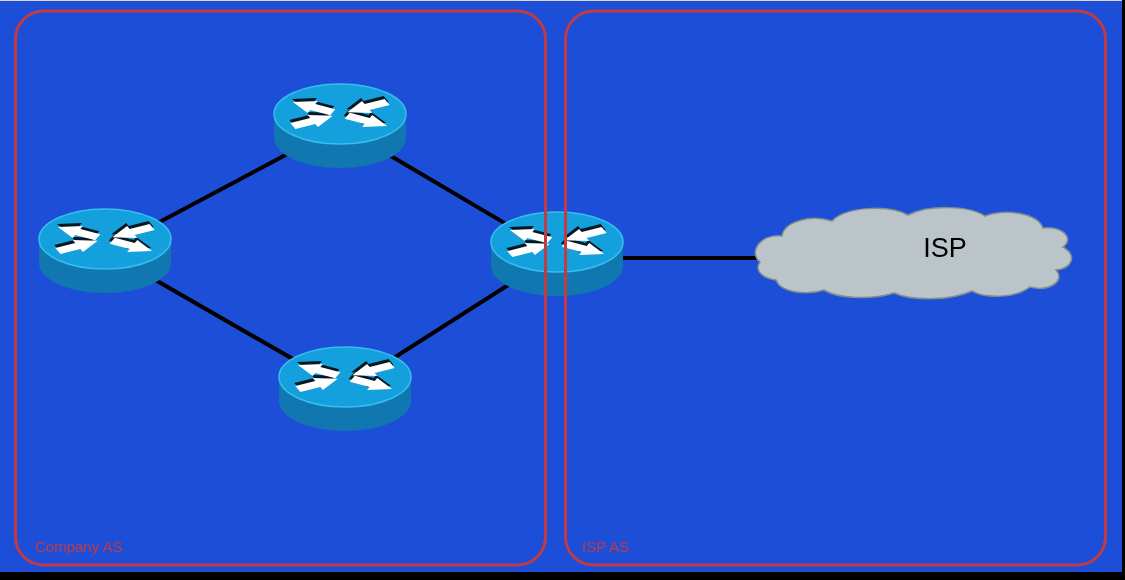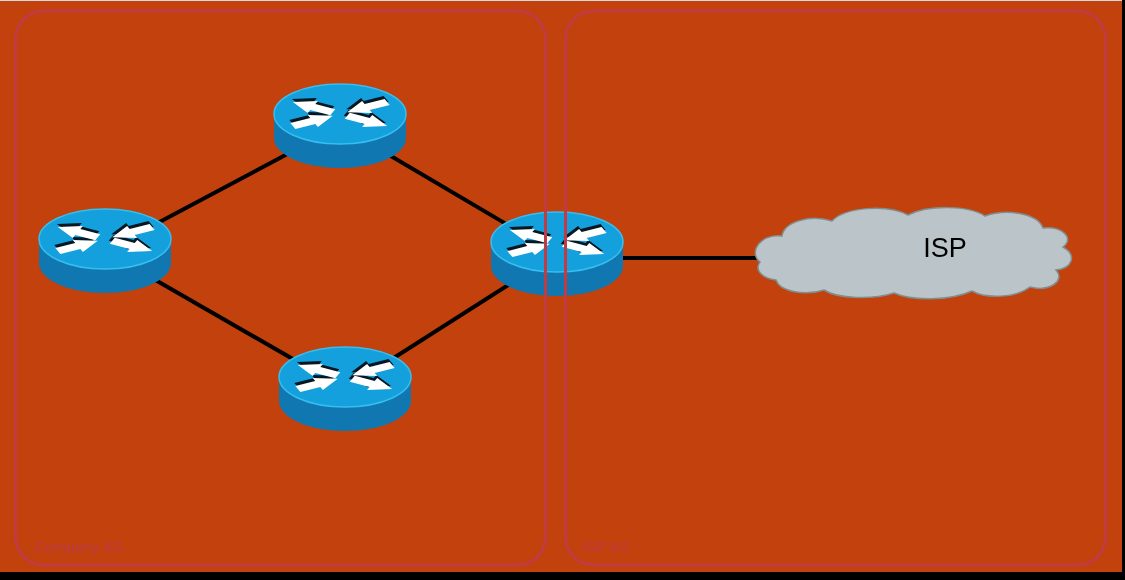--- a/index.html
+++ b/index.html
@@ -1,16 +1,16 @@
 <!DOCTYPE html>
 <html style="--zone-border: #C13B44; --router-top: #14A0DC; --router-body: #1177B0; --cloud-fill: #BBC4C8; --cloud-stroke: #808E8E; --link: #000000; --arrow-fill: #ffffff; --arrow-shadow: #041722;"><head>
 <meta charset="utf-8">
 <style>
   html, body { margin: 0; padding: 0; background: #ffffff; }
-  .stage { position: relative; width: 1125px; height: 580px; background: #c2410c; overflow: hidden;
+  .stage { position: relative; width: 1125px; height: 580px; background: #1d4ed8; overflow: hidden;
            font-family: "Liberation Sans", sans-serif; text-align: center; }
   svg { display: block; }
   .zone-rect   { fill: none; stroke: var(--zone-border, #C13B44); stroke-width: 3; }
   .zone-label  { fill: var(--zone-border, #C13B44); font-size: 15px; font-family: "Liberation Sans", sans-serif; }
   .link        { stroke: var(--link, #000000); stroke-width: 4; }
   .router-top  { fill: var(--router-top, #14A0DC); stroke: #38BEEE; stroke-width: 1.5; }
   .router-body { fill: var(--router-body, #1177B0); }
   .arrow-white  { fill: var(--arrow-fill, #ffffff); }
   .arrow-shadow { fill: var(--arrow-shadow, #041722); }
   .cloud-shape { fill: var(--cloud-fill, #BBC4C8); stroke: var(--cloud-stroke, #808E8E); stroke-width: 1.5; }

